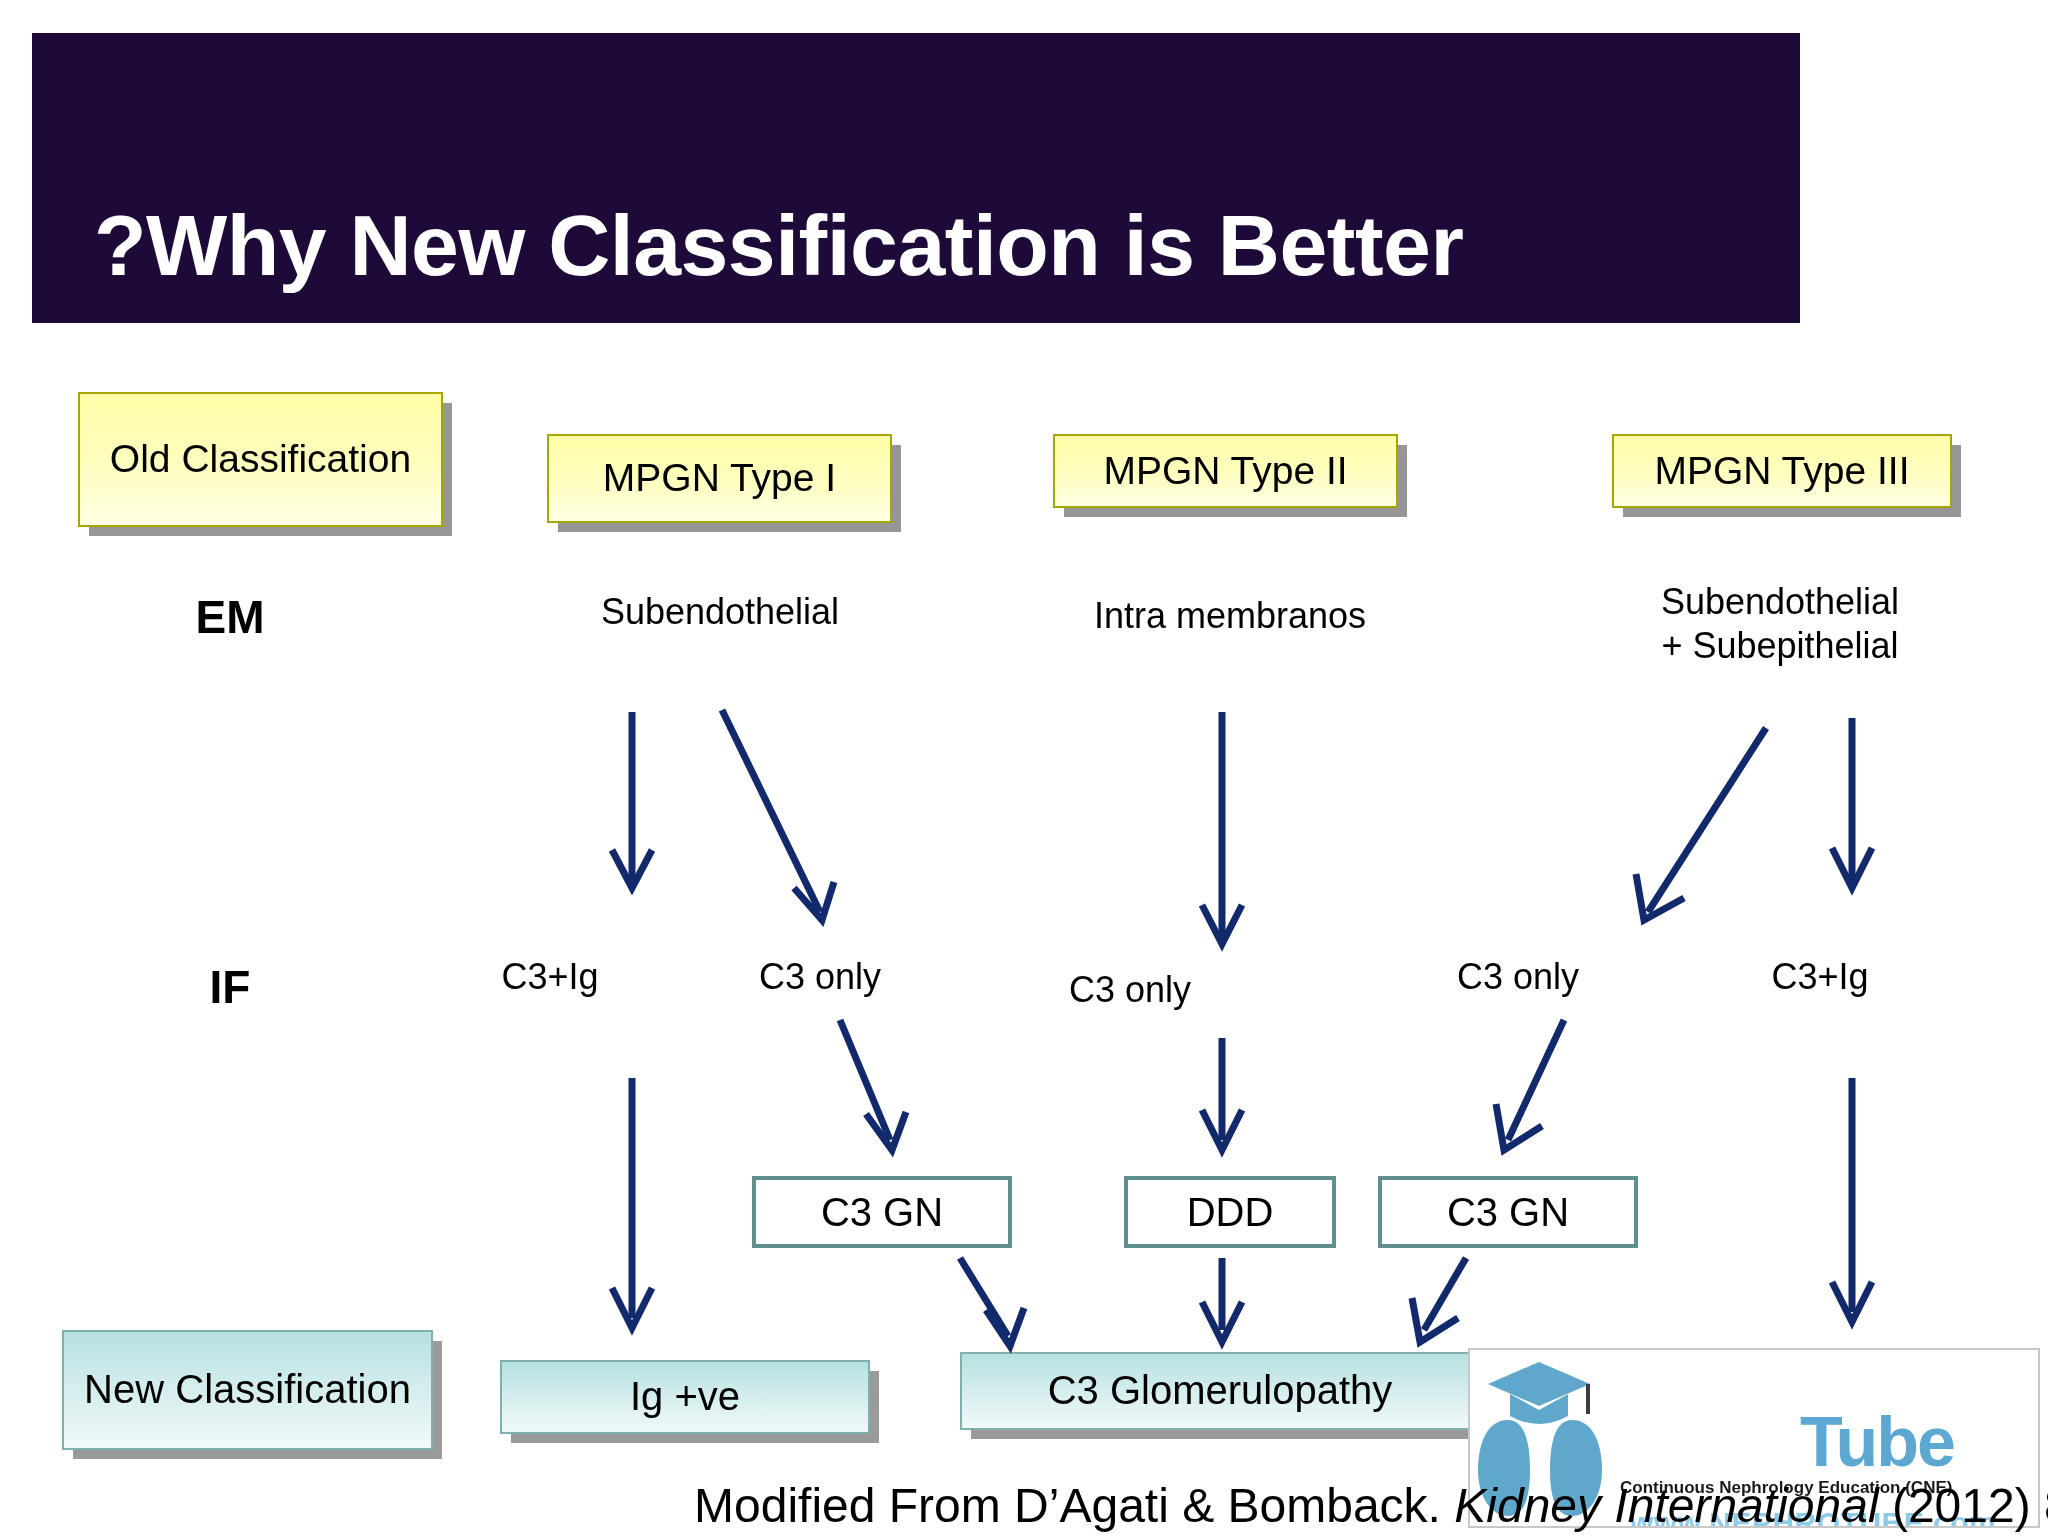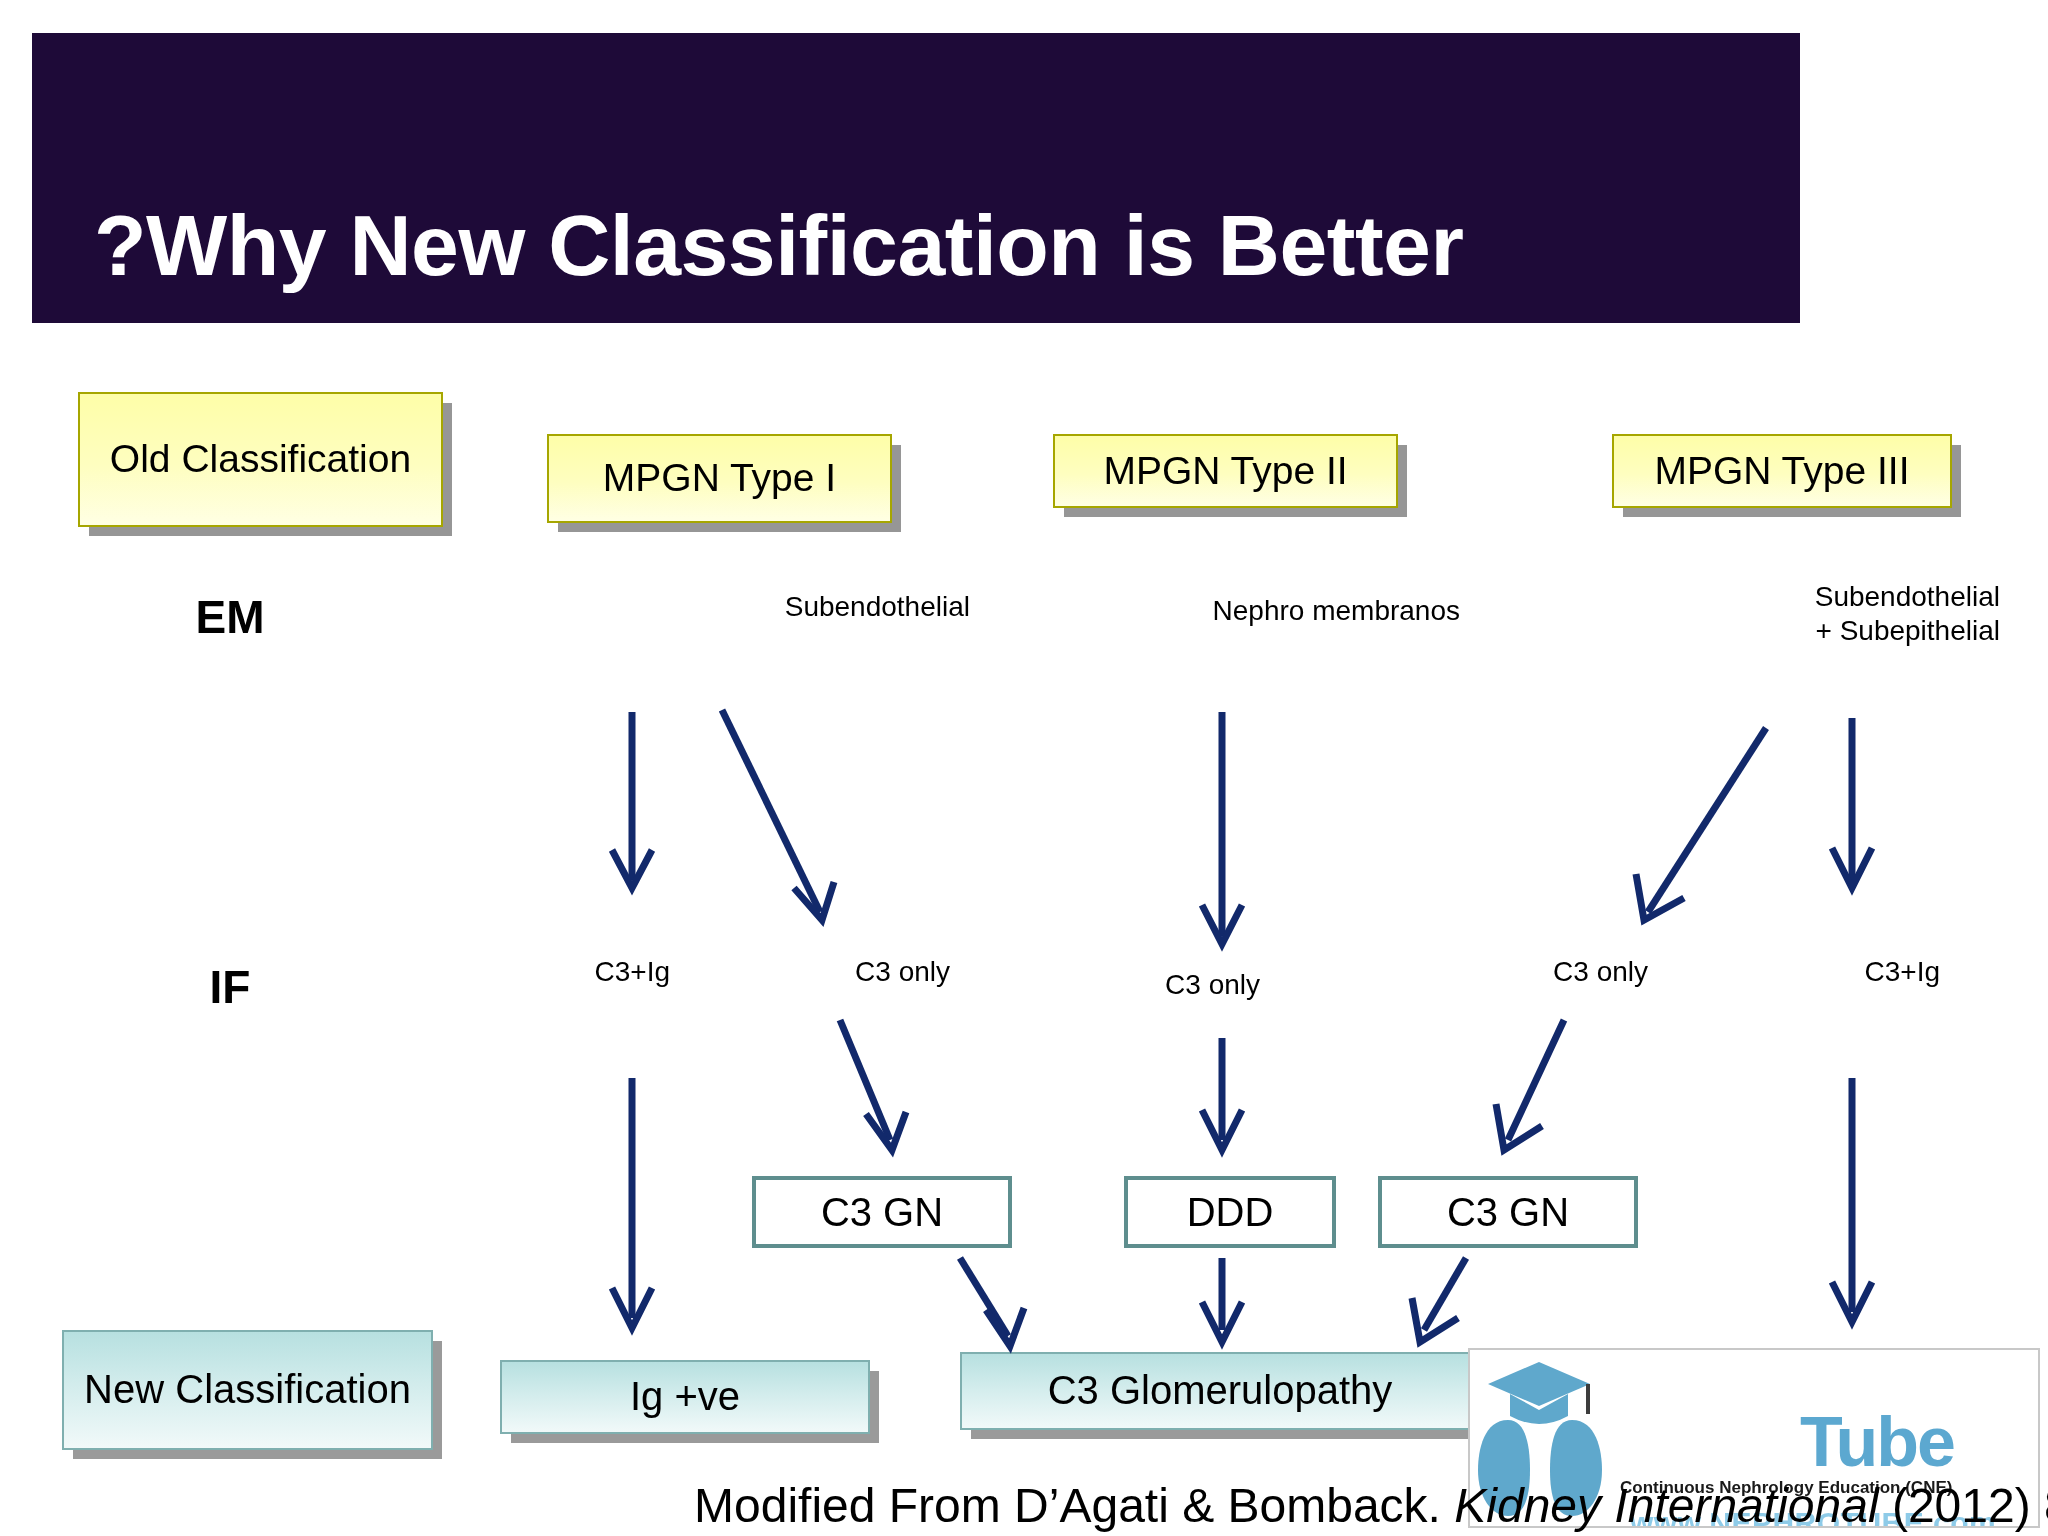--- a/index.html
+++ b/index.html
@@ -79,23 +79,23 @@
     text-align: center;
     color: #000000;
     font-size: 40px;
     font-family: "Liberation Sans", sans-serif;
   }
 
   
   .lbl {
     position: absolute;
     color: #000000;
-    font-size: 28px;
+    font-size: 36px;
     line-height: 1.22;
-    text-align: right;
+    text-align: center;
     white-space: pre-line;
     font-family: "Liberation Sans", sans-serif;
   }
   .rowlabel {
     position: absolute;
     color: #000000;
     font-size: 46px;
     font-weight: bold;
     text-align: center;
     font-family: "Liberation Sans", sans-serif;
@@ -164,21 +164,21 @@
 <div class="rowlabel" style="left:150px; top:960px; width:160px;">IF</div>
 
 <div class="ybox" style="left:78px; top:392px; width:365px; height:135px;">Old
 Classification</div>
 
 <div class="ybox" style="left:547px; top:434px; width:345px; height:89px;">MPGN Type I</div>
 <div class="ybox" style="left:1053px; top:434px; width:345px; height:74px;">MPGN Type II</div>
 <div class="ybox" style="left:1612px; top:434px; width:340px; height:74px;">MPGN Type III</div>
 
 <div class="lbl" style="left:470px; top:590px; width:500px;">Subendothelial</div>
-<div class="lbl" style="left:1000px; top:594px; width:460px;">Nephro membranos</div>
+<div class="lbl" style="left:1000px; top:594px; width:460px;">Intra membranos</div>
 <div class="lbl" style="left:1560px; top:580px; width:440px;">Subendothelial
 + Subepithelial</div>
 
 <div class="lbl" style="left:430px; top:955px; width:240px;">C3+Ig</div>
 <div class="lbl" style="left:690px; top:955px; width:260px;">C3 only</div>
 <div class="lbl" style="left:1000px; top:968px; width:260px;">C3 only</div>
 <div class="lbl" style="left:1388px; top:955px; width:260px;">C3 only</div>
 <div class="lbl" style="left:1700px; top:955px; width:240px;">C3+Ig</div>
 
 <div class="wbox" style="left:752px; top:1176px; width:260px; height:72px;">C3 GN</div>

